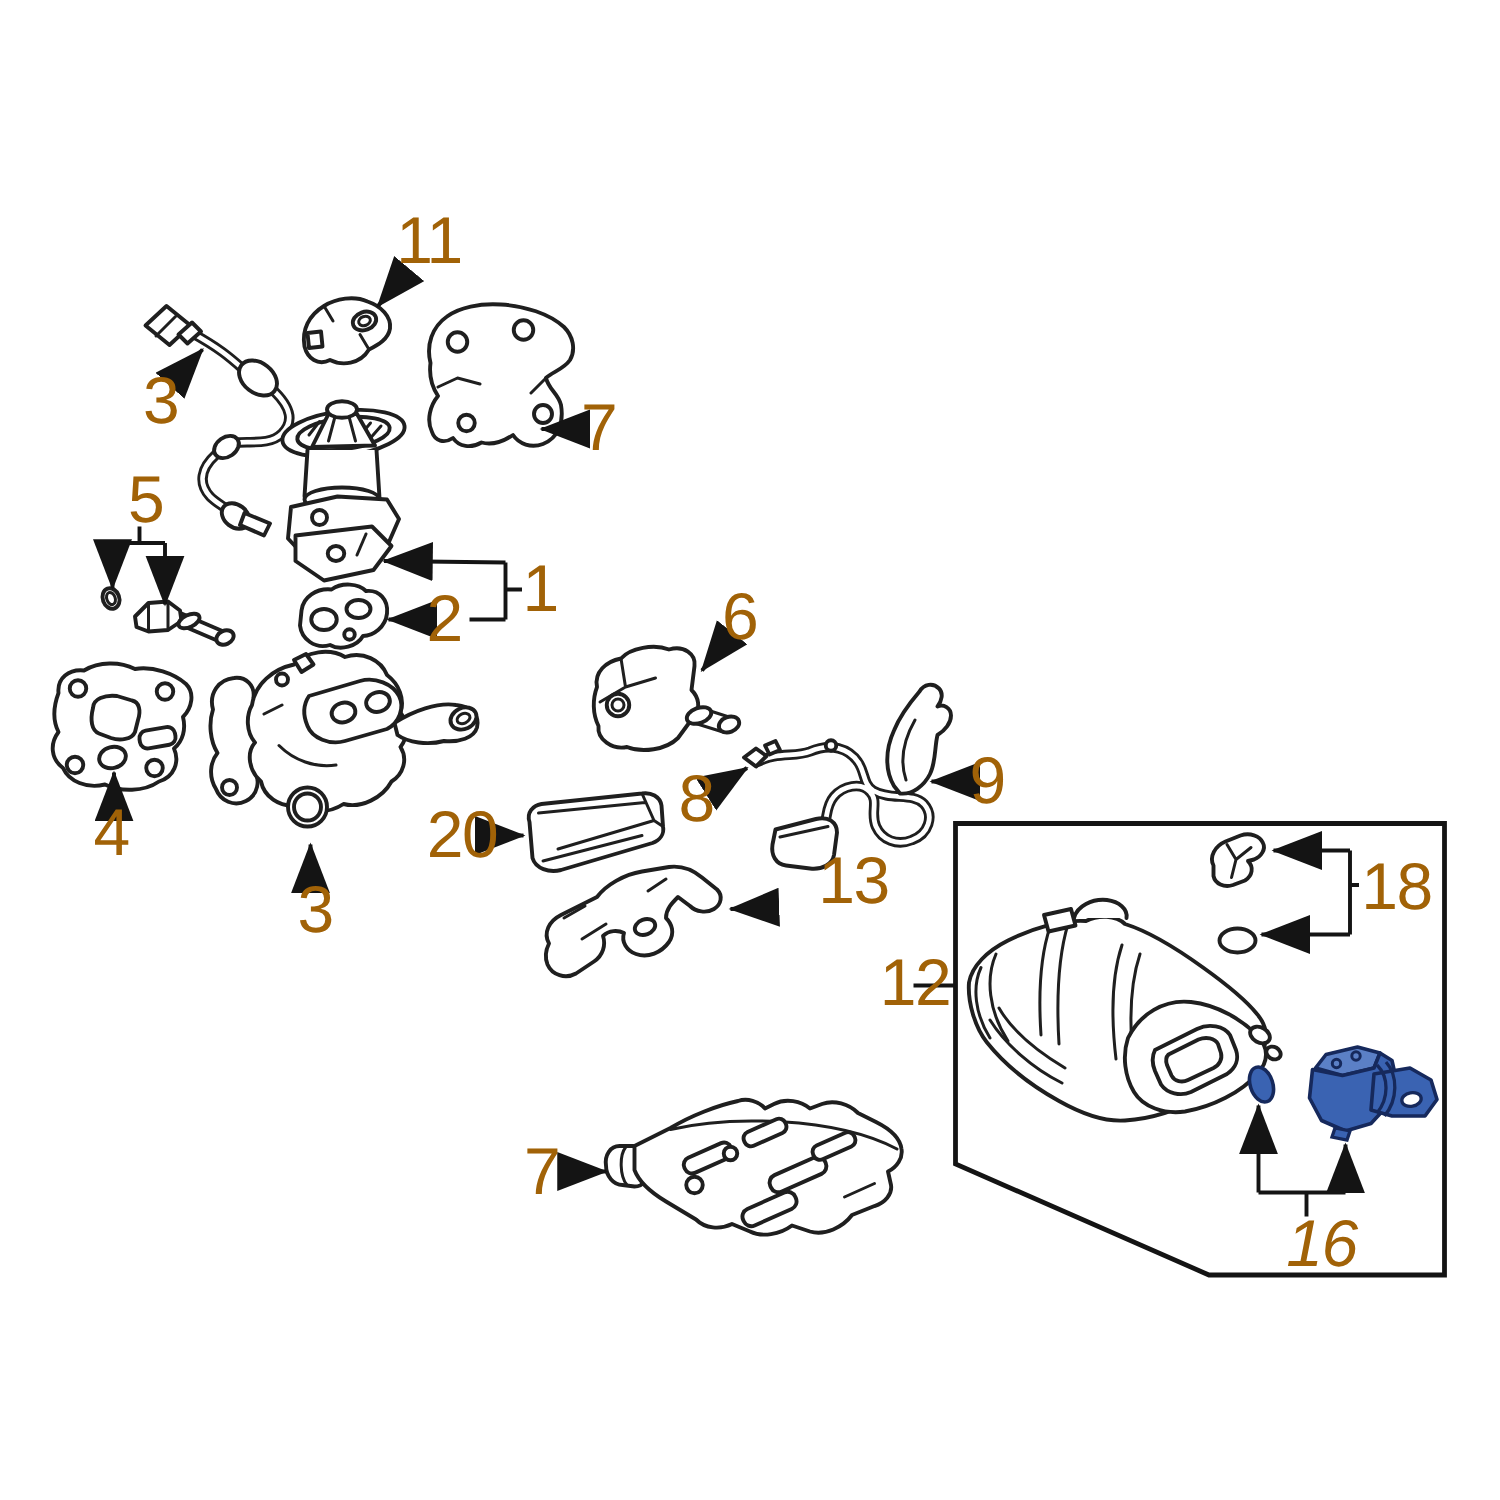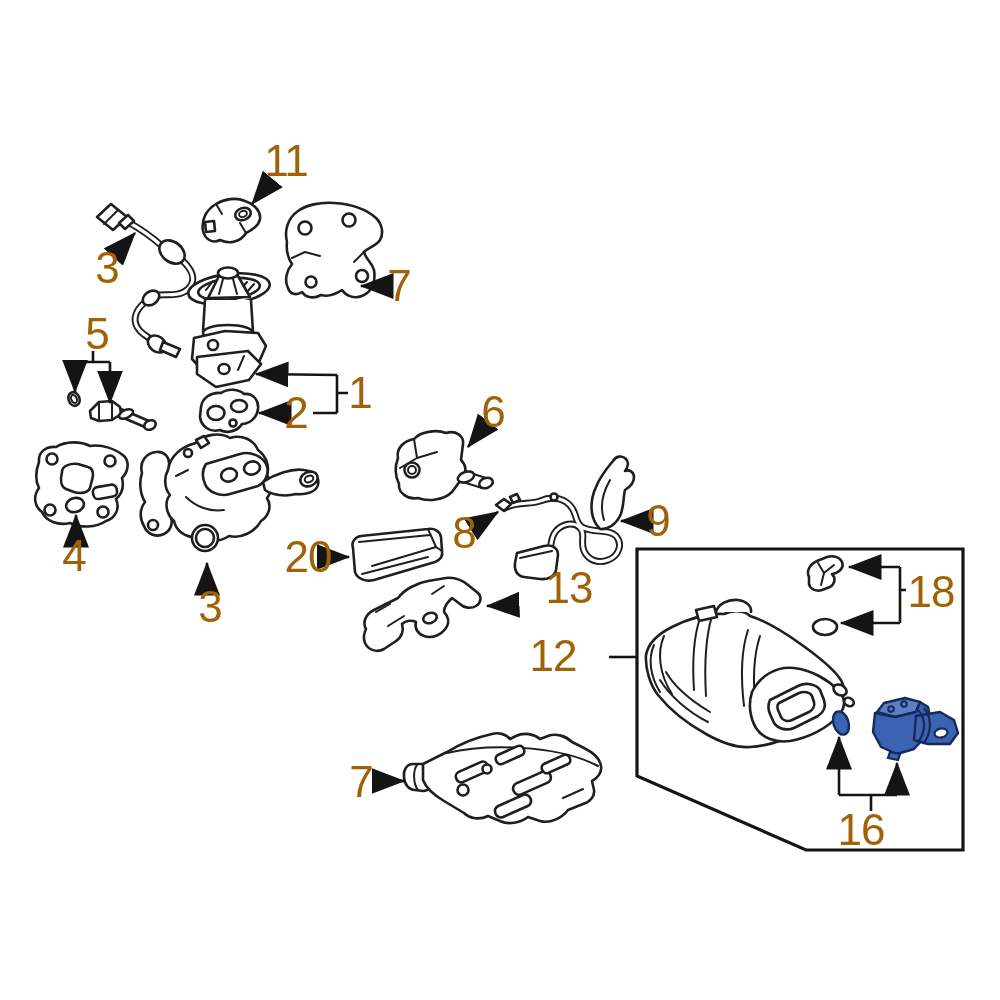--- a/index.html
+++ b/index.html
@@ -242,20 +242,20 @@
       <span class="callout-label" style="left: 296px; top: 413px;">2</span>
       <span class="callout-label" style="left: 210px; top: 607px;">3</span>
       <span class="callout-label" style="left: 74px; top: 556px;">4</span>
       <span class="callout-label" style="left: 97px; top: 334px;">5</span>
       <span class="callout-label" style="left: 493px; top: 412px;">6</span>
       <span class="callout-label" style="left: 399px; top: 286px;">7</span>
       <span class="callout-label" style="left: 464px; top: 533px;">8</span>
       <span class="callout-label" style="left: 658px; top: 521px;">9</span>
       <span class="callout-label" style="left: 107px; top: 268px;">3</span>
       <span class="callout-label" style="left: 286px; top: 161px;">11</span>
-      <span class="callout-label" style="left: 553px; top: 656px;">12</span>
+      <span class="callout-label" style="left: 610px; top: 656px;">12</span>
       <span class="callout-label" style="left: 535px; top: 588px; margin-left: 34px;">13</span>
       <span class="callout-label" style="left: 361px; top: 782px;">7</span>
       <span class="callout-label" style="left: 931px; top: 592px;">18</span>
-      <span class="callout-label" style="left: 861px; top: 830px;">16</span>
+      <span class="callout-label" style="left: 881px; top: 830px; font-style: italic;">16</span>
       <span class="callout-label" style="left: 308px; top: 557px;">20</span>
     </div>
 </div>
 
 </body></html>

